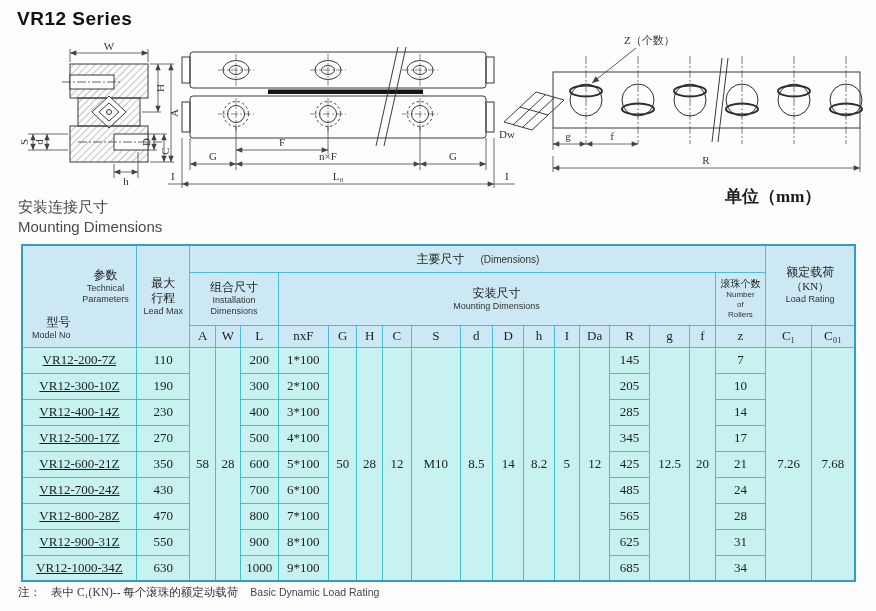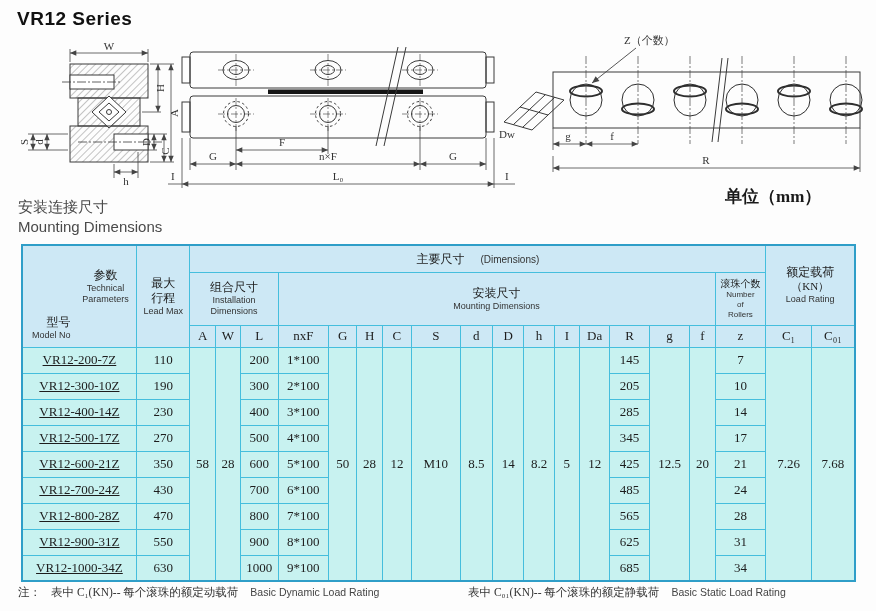--- a/index.html
+++ b/index.html
@@ -452,17 +452,14 @@
           <td>9*100</td>
           <td>685</td>
           <td>34</td>
         </tr>
       </tbody>
   </table>
 
   <div id="note-left" class="abs note">
     <span class="prefix">注：</span><span>表中 C₁(KN)-- 每个滚珠的额定动载荷</span><span class="en-note">Basic Dynamic Load Rating</span>
   </div>
-  <div id="note-right" class="abs note">
-    <span>表中 C₀₁(KN)-- 每个滚珠的额定静载荷</span><span class="en-note">Basic Static Load Rating</span>
-  </div>
 
 </div>
 
 </body></html>

